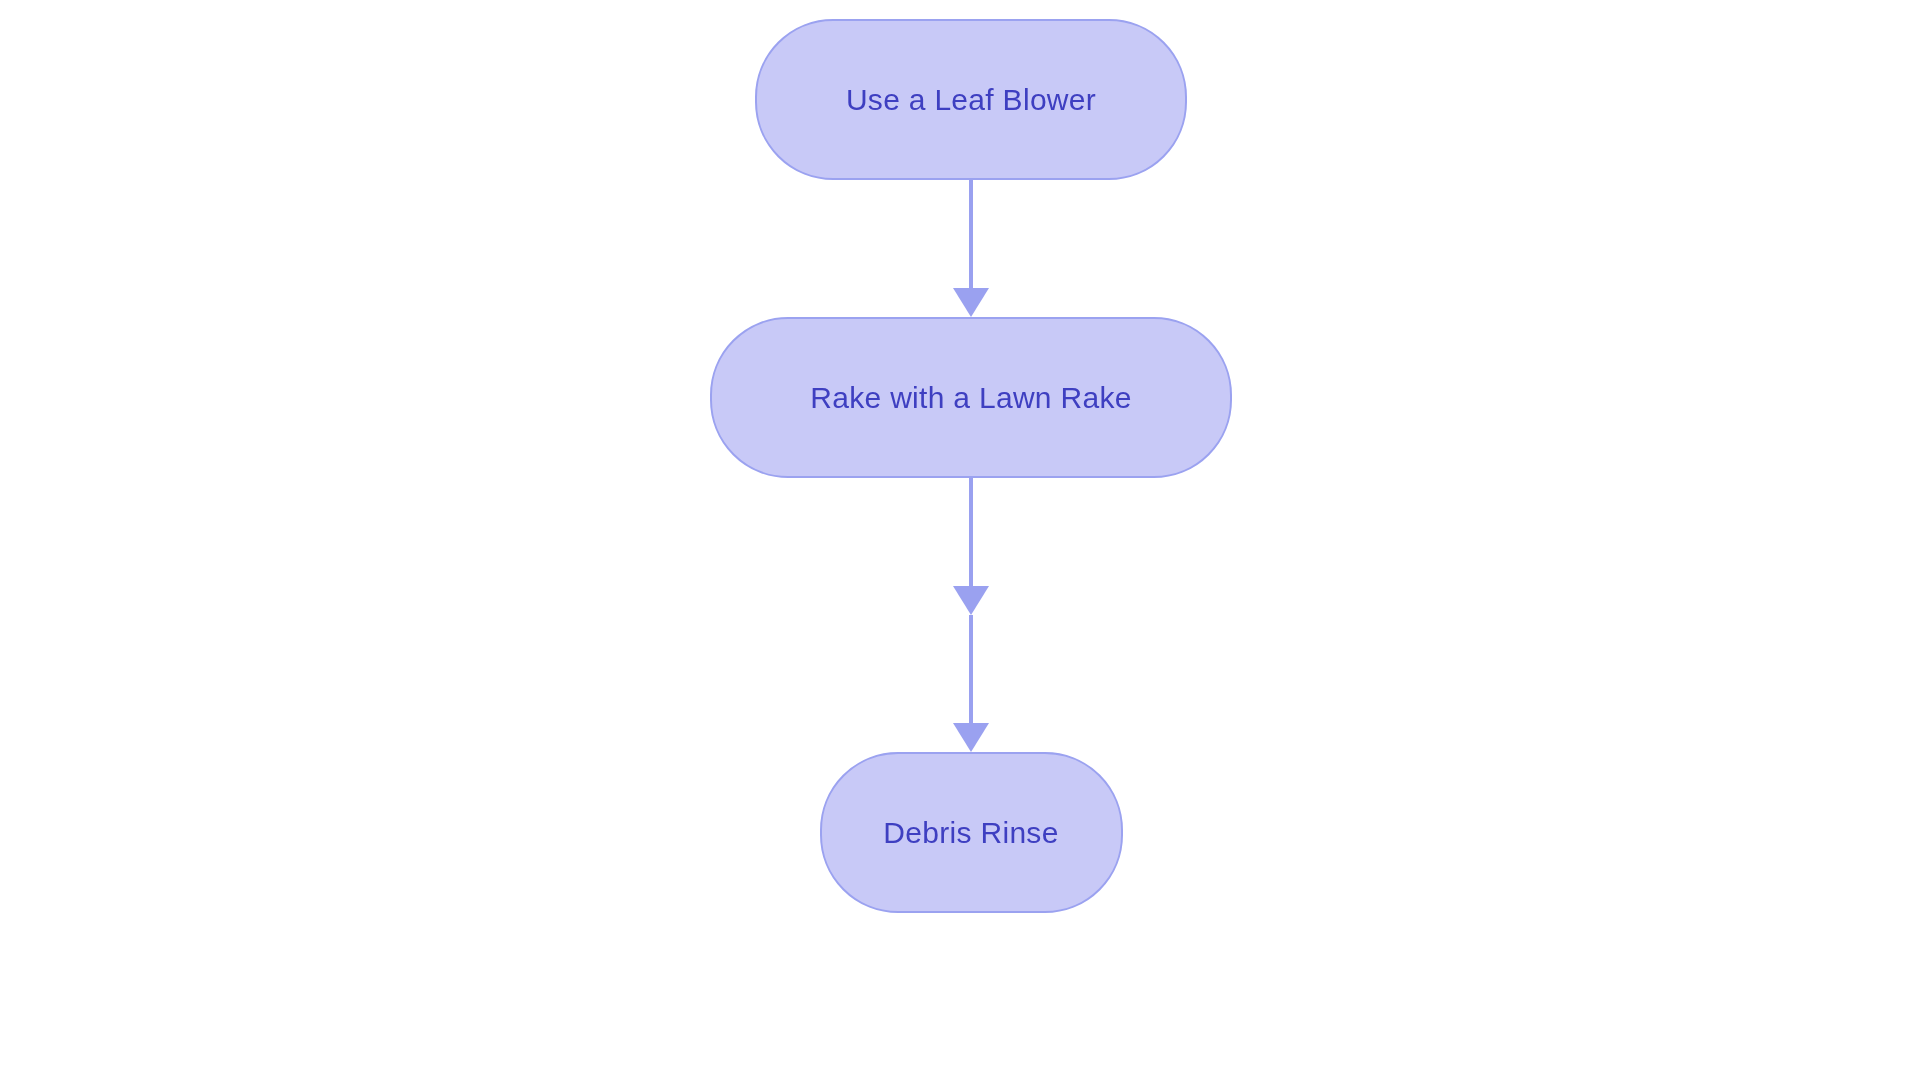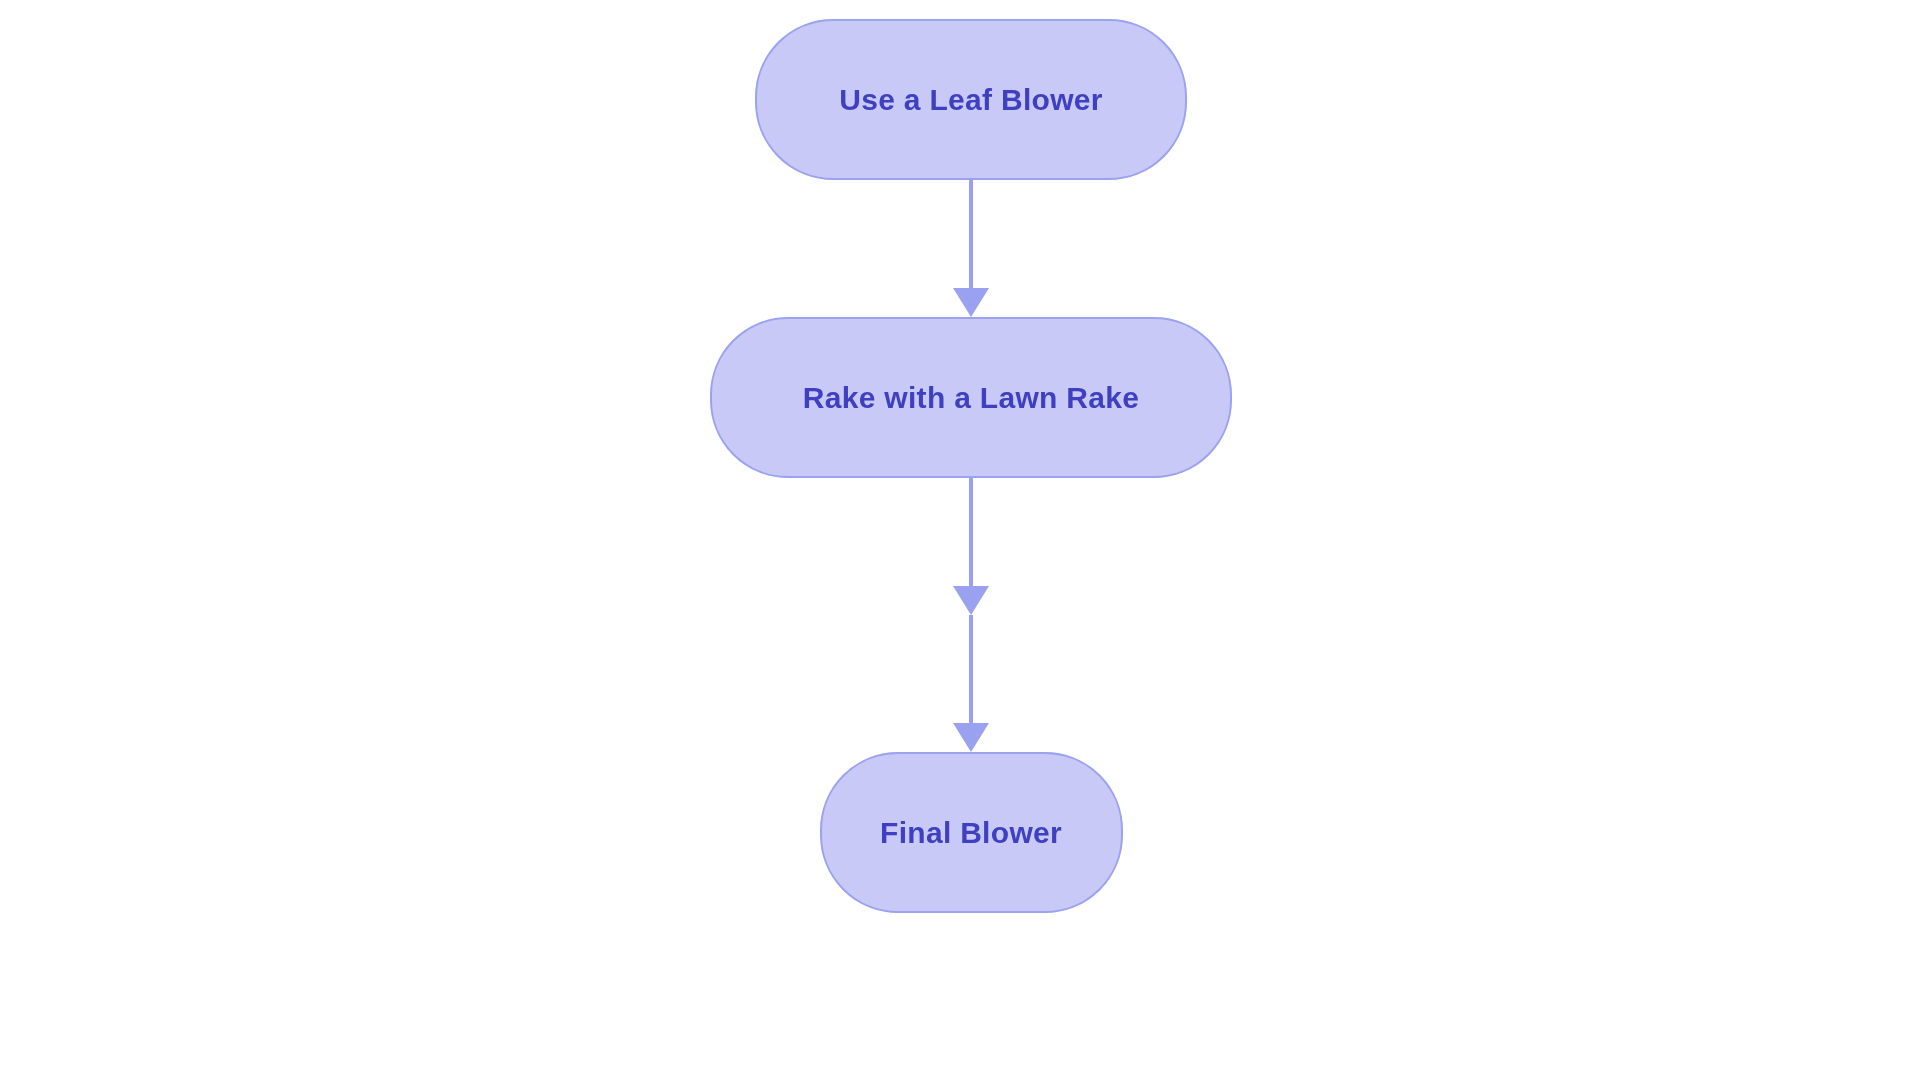--- a/index.html
+++ b/index.html
@@ -28,21 +28,21 @@
     box-sizing: border-box;
     border-radius: 78px;
     background: var(--node-fill, #c8c9f7);
     border: 2px solid var(--node-border, #9ba2f0);
     display: flex;
     align-items: center;
     justify-content: center;
   }
   .node-label {
     font-size: 30px;
-    font-weight: 700;
+    font-weight: 400;
     letter-spacing: 0.3px;
     color: var(--node-text, #3e3fc1);
     white-space: nowrap;
   }
   .w1 { width: 432px; }
   .w2 { width: 522px; }
   .w3 { width: 551px; }
   .w4 { width: 303px; }
   .edge {
     height: 137px;
@@ -86,16 +86,16 @@
     <div class="edge-head"></div>
   </div>
 
 
   <div class="edge">
     <div class="edge-line"></div>
     <div class="edge-head"></div>
   </div>
 
   <div class="node w4">
-    <span class="node-label">Final Blower</span>
+    <span class="node-label">Debris Rinse</span>
   </div>
 
 </div>
 
 </body></html>

